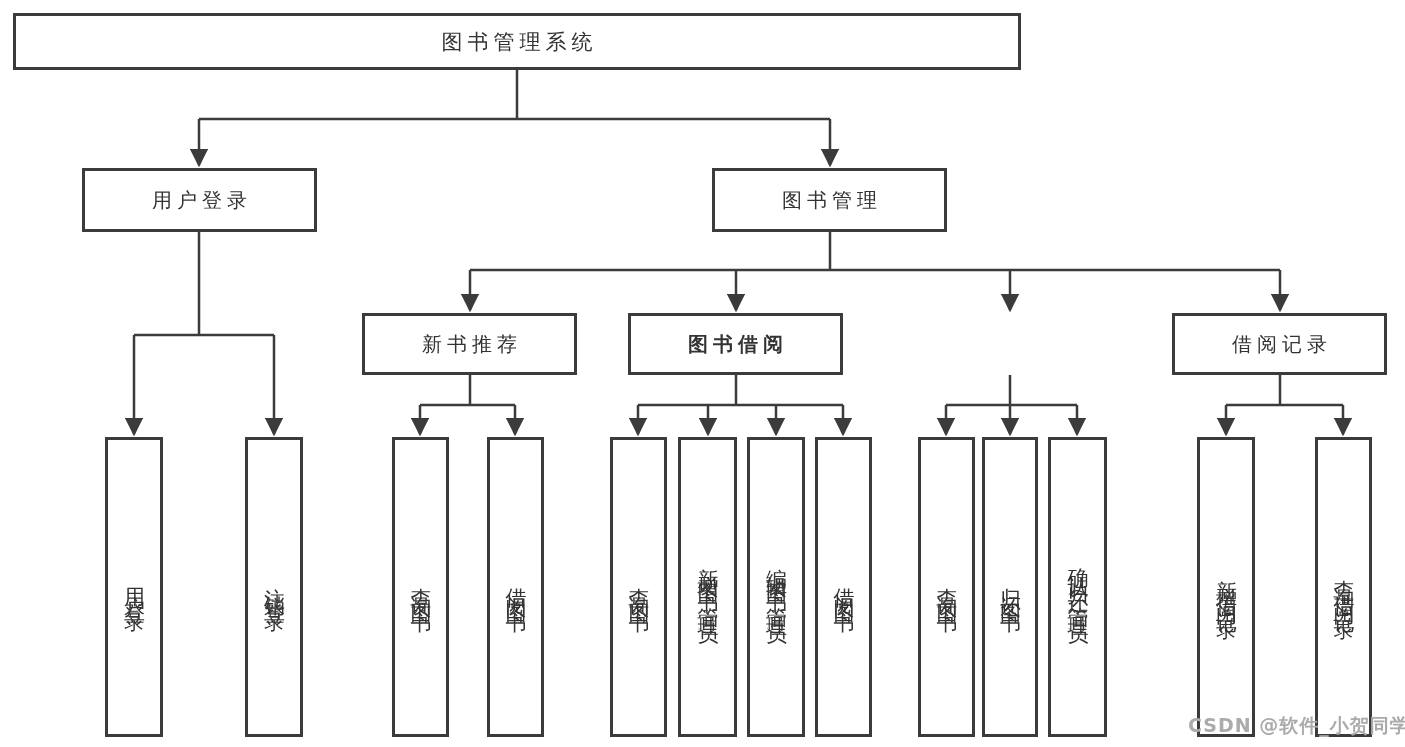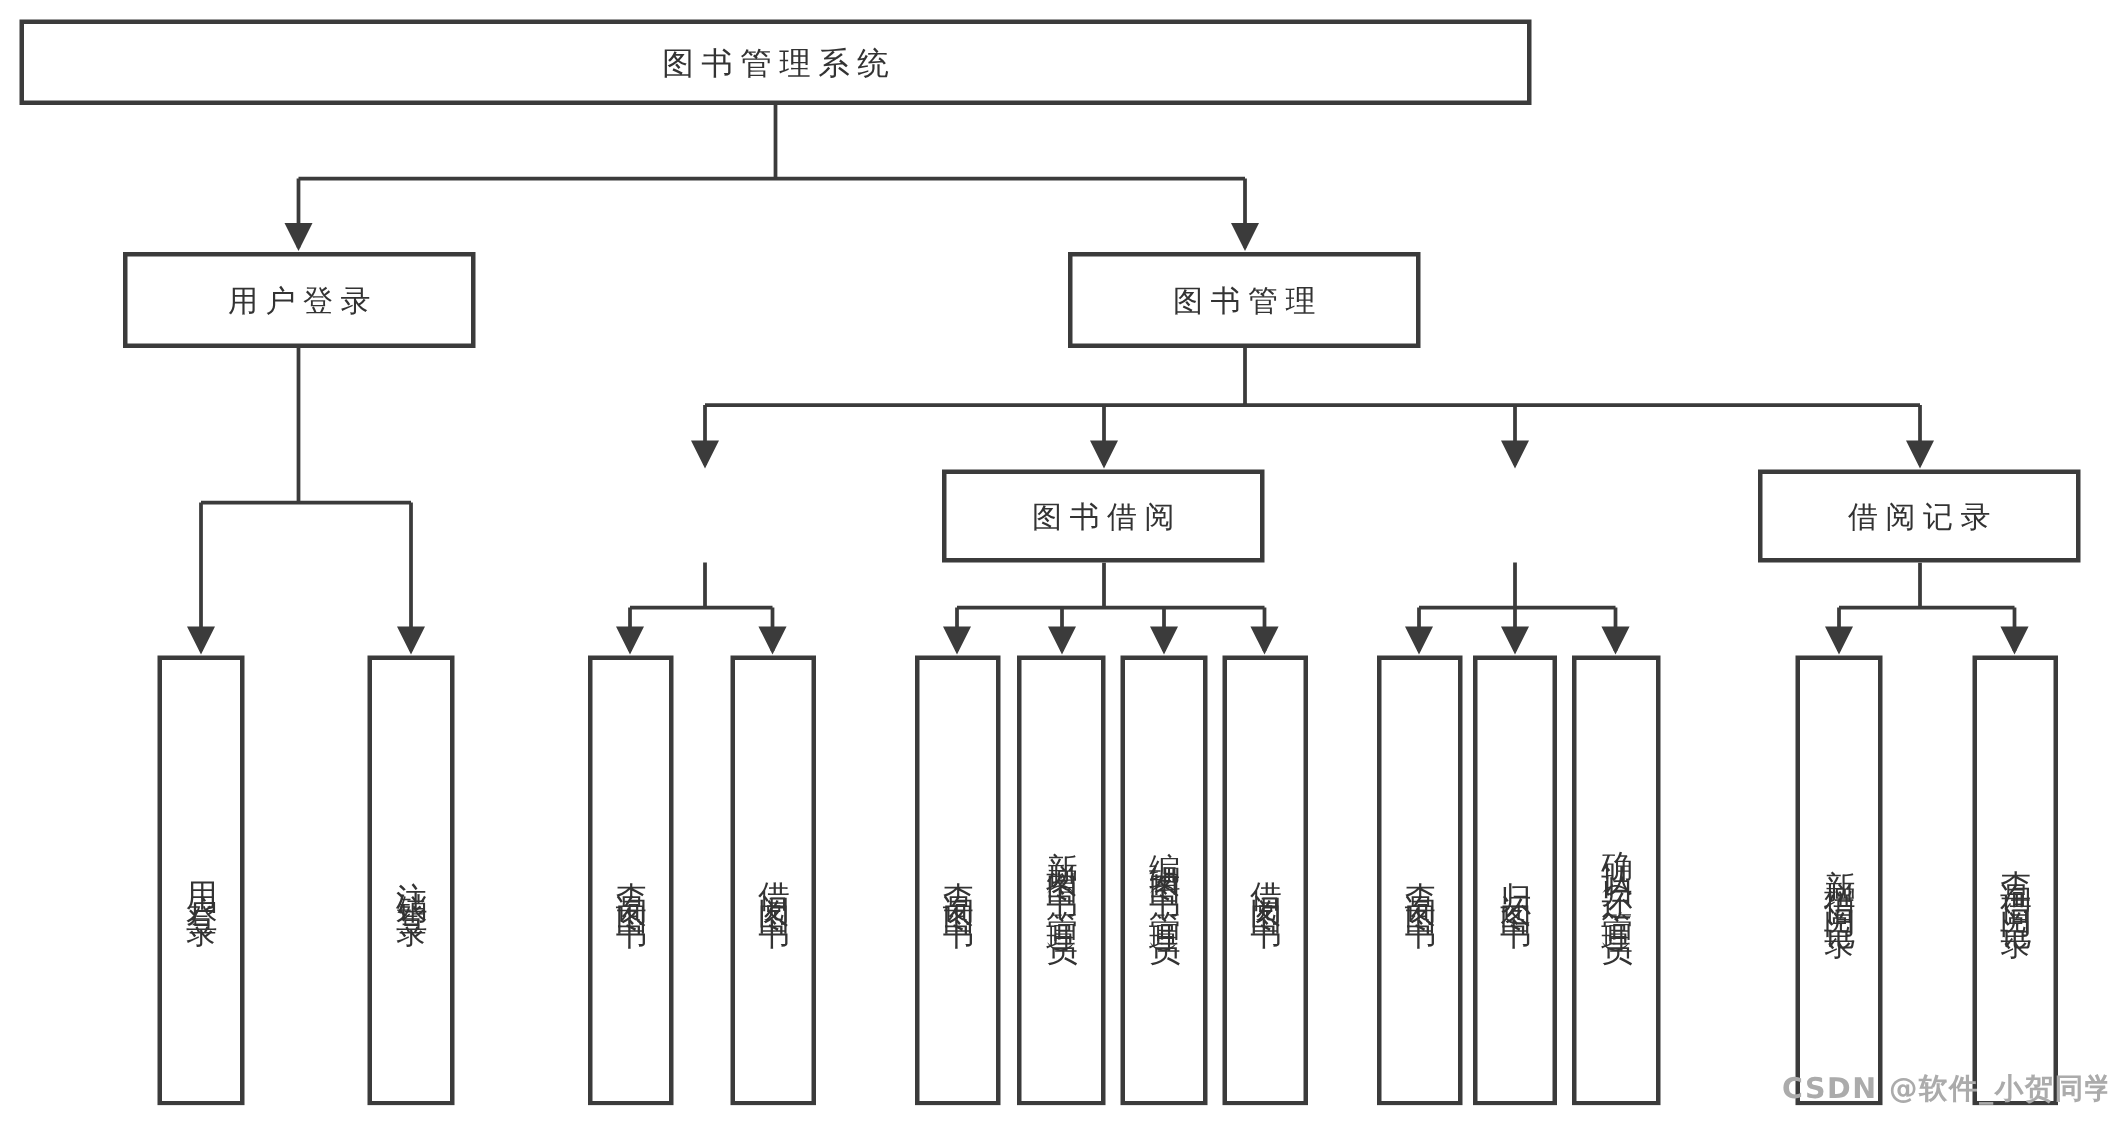--- a/index.html
+++ b/index.html
@@ -103,21 +103,24 @@
     <span class="hlabel">图书管理系统</span>
   </div>
 
   <div class="box" style="left:82px;top:168px;width:235px;height:64px;">
     <span class="hlabel">用户登录</span>
   </div>
   <div class="box" style="left:712px;top:168px;width:235px;height:64px;">
     <span class="hlabel">图书管理</span>
   </div>
 
-  <div class="box" style="left:628px;top:313px;width:215px;height:62px;">
+  <div class="box" style="left:362px;top:313px;width:215px;height:62px;">
+    <span class="hlabel">新书推荐</span>
+  </div>
+  <div class="box" style="left:628px;top:313px;width:215px;height:62px;font-weight:bold;">
     <span class="hlabel">图书借阅</span>
   </div>
   <div class="box" style="left:1172px;top:313px;width:215px;height:62px;">
     <span class="hlabel">借阅记录</span>
   </div>
 
   <div class="box" style="left:105px;top:437px;width:58px;height:300px;">
     <span class="vlabel">用户登录</span>
   </div>
   <div class="box" style="left:245px;top:437px;width:58px;height:300px;">

